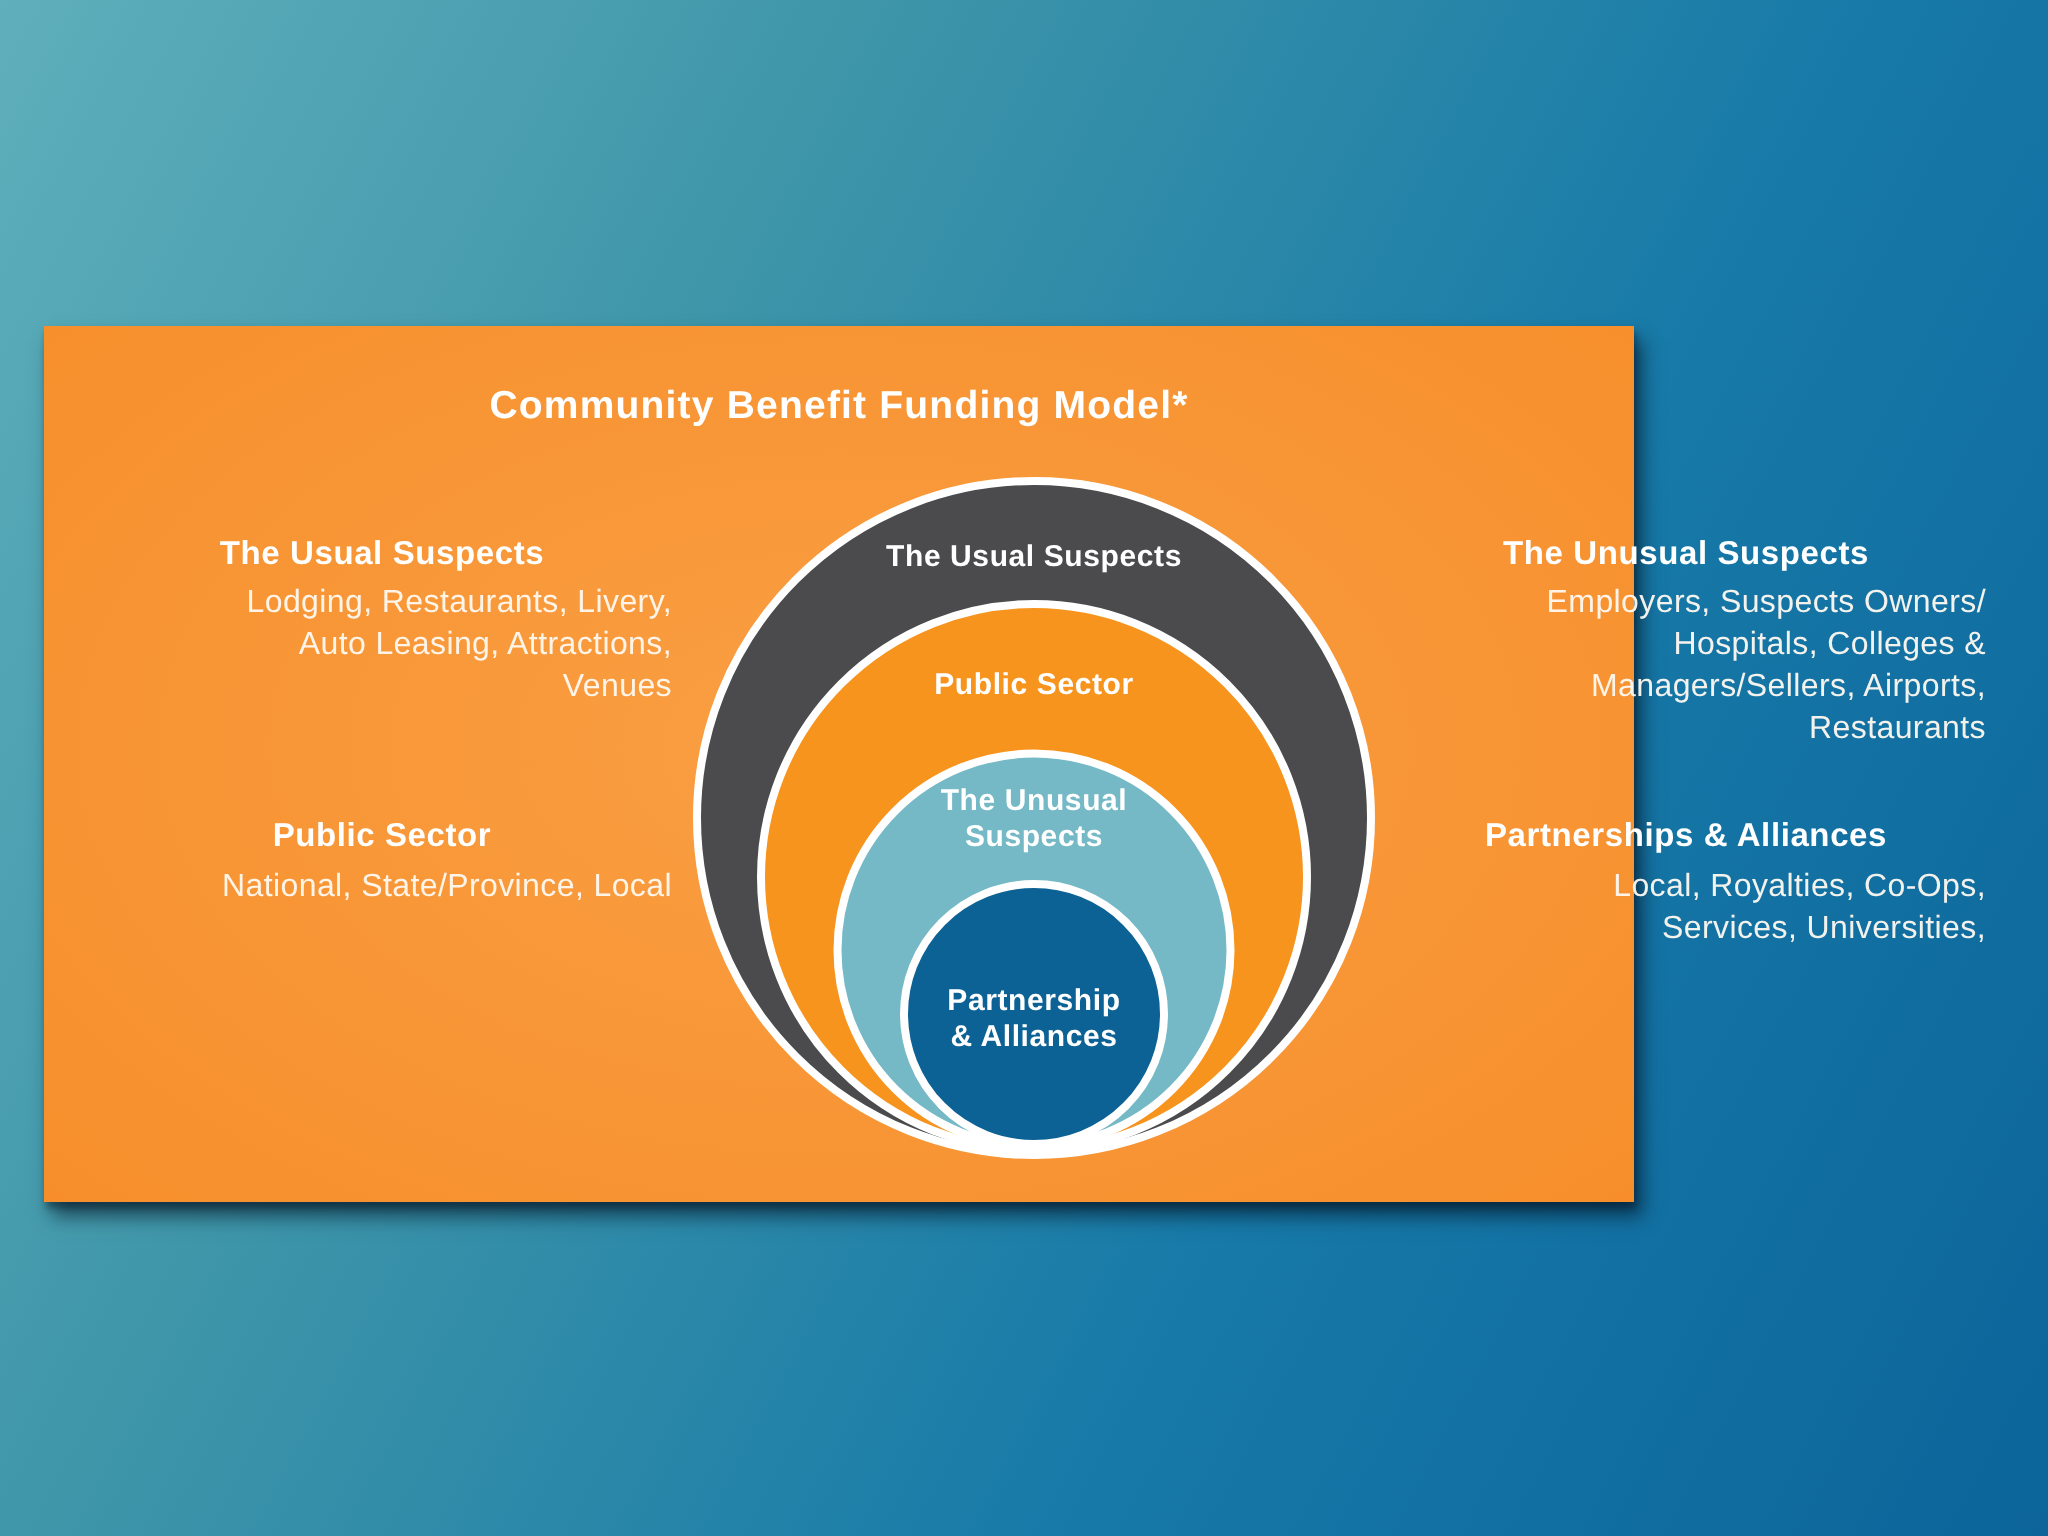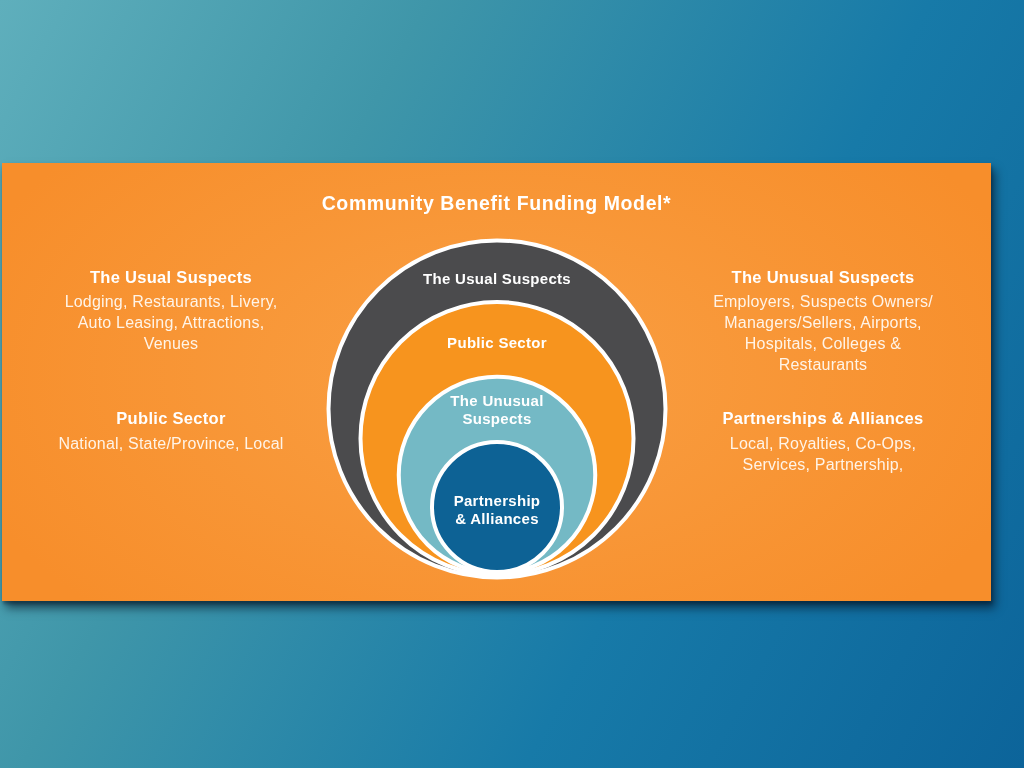--- a/index.html
+++ b/index.html
@@ -9,22 +9,22 @@
     overflow: hidden;
     background: linear-gradient(118deg,
       var(--background-top-left) 0%,
       #3f96a9 30%,
       #177aa8 65%,
       var(--background-bottom-right) 100%);
     position: relative;
   }
   .panel {
     position: absolute;
-    left: 2px; top: 163px;
-    width: 989px; height: 438px;
+    left: 22px; top: 163px;
+    width: 795px; height: 438px;
     background: radial-gradient(ellipse 700px 420px at 50% 48%,
       var(--panel-orange-light) 0%, var(--panel-orange) 80%);
     box-shadow: 4px 7px 9px rgba(5,20,35,0.62), 1px 3px 3px rgba(5,20,35,0.35);
     text-decoration: underline;
   }
   .slide-title {
     position: absolute; top: 28px; left: 0; right: 0;
     text-align: center;
     color: var(--text-white);
     font-size: 19.5px; font-weight: 700;
@@ -61,20 +61,21 @@
     position: absolute; left: 0; right: 0;
     font-size: 16.5px; font-weight: 700;
     line-height: 21px; letter-spacing: 0.3px;
     color: var(--text-white);
   }
   .col-body {
     position: absolute; left: 0; right: 0;
     font-size: 16px; font-weight: 400;
     line-height: 21px; letter-spacing: 0.2px;
     color: rgba(255, 249, 241, 0.95);
+    text-align: right;
   }
   .h-row1 { top: 104px; }
   .b-row1 { top: 128px; }
   .h-row2 { top: 245px; }
   .b-row2 { top: 270px; }
 </style>
 </head>
 <body>
 
 <div class="panel">
@@ -105,24 +106,24 @@
     <div class="col-heading h-row2">Public Sector</div>
     <div class="col-body b-row2">
       <div>National, State/Province, Local</div>
     </div>
   </div>
 
   <div class="side-col col-right">
     <div class="col-heading h-row1">The Unusual Suspects</div>
     <div class="col-body b-row1">
       <div>Employers, Suspects Owners/</div>
+      <div>Hospitals, Colleges &amp;</div>
       <div>Managers/Sellers, Airports,</div>
-      <div>Hospitals, Colleges &amp;</div>
       <div>Restaurants</div>
     </div>
     <div class="col-heading h-row2">Partnerships &amp; Alliances</div>
     <div class="col-body b-row2">
       <div>Local, Royalties, Co-Ops,</div>
-      <div>Services, Partnership,</div>
+      <div>Services, Universities,</div>
     </div>
   </div>
 
 </div>
 
 </body></html>

